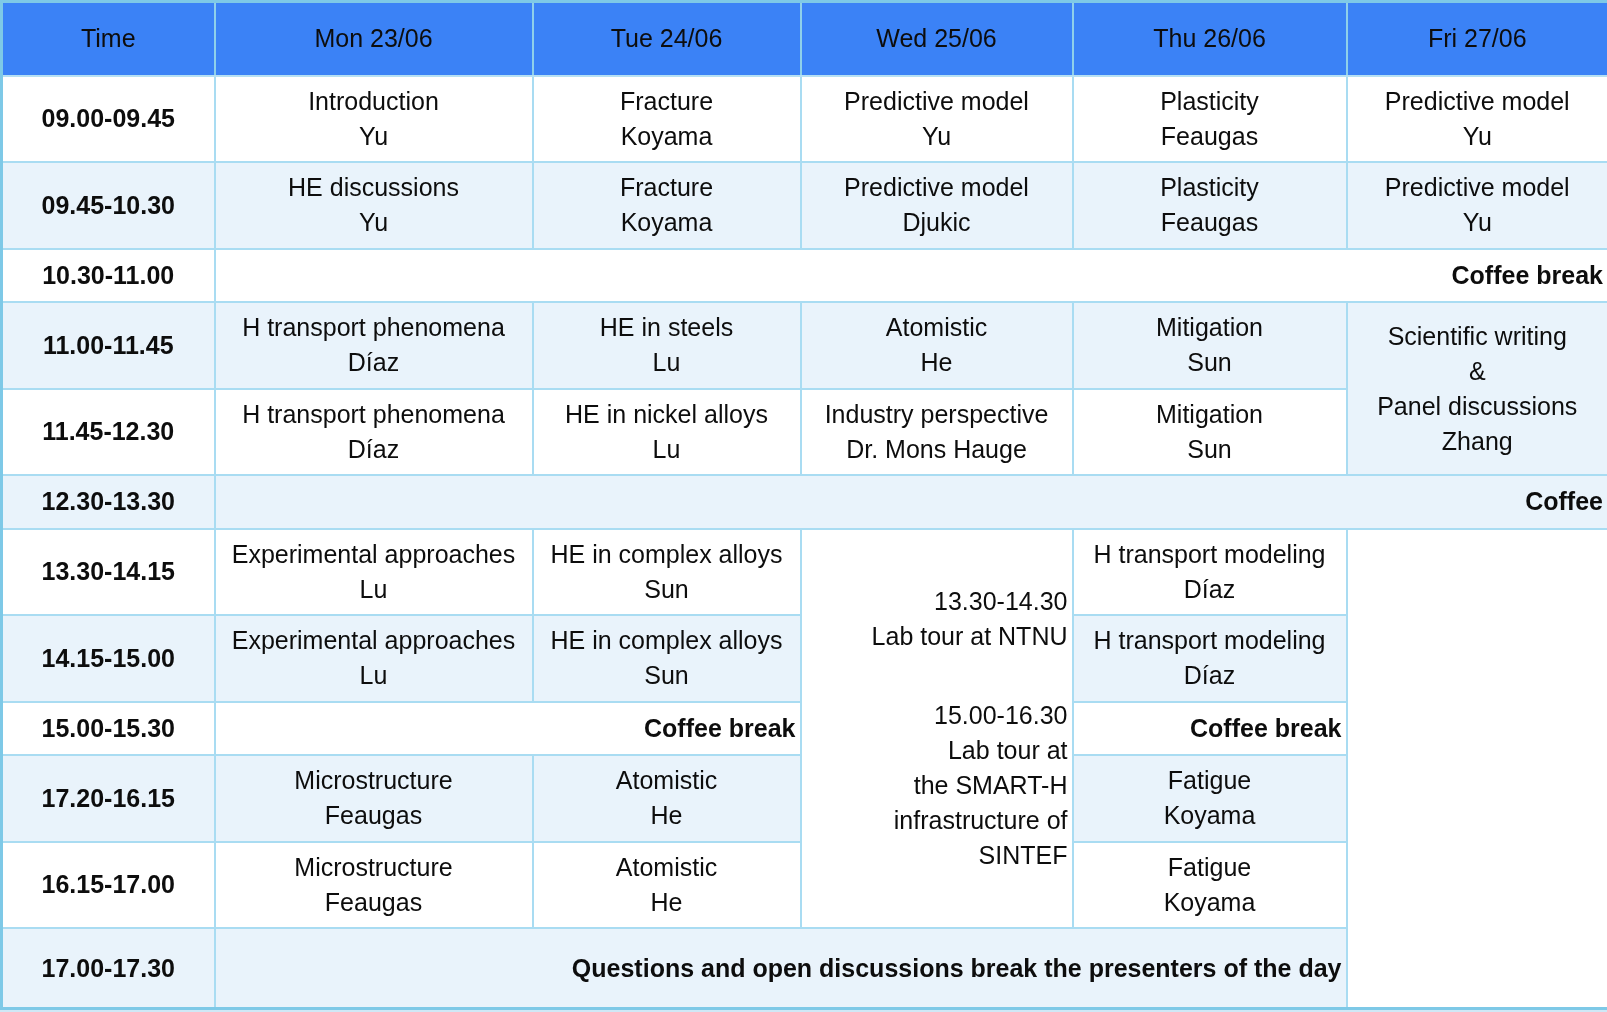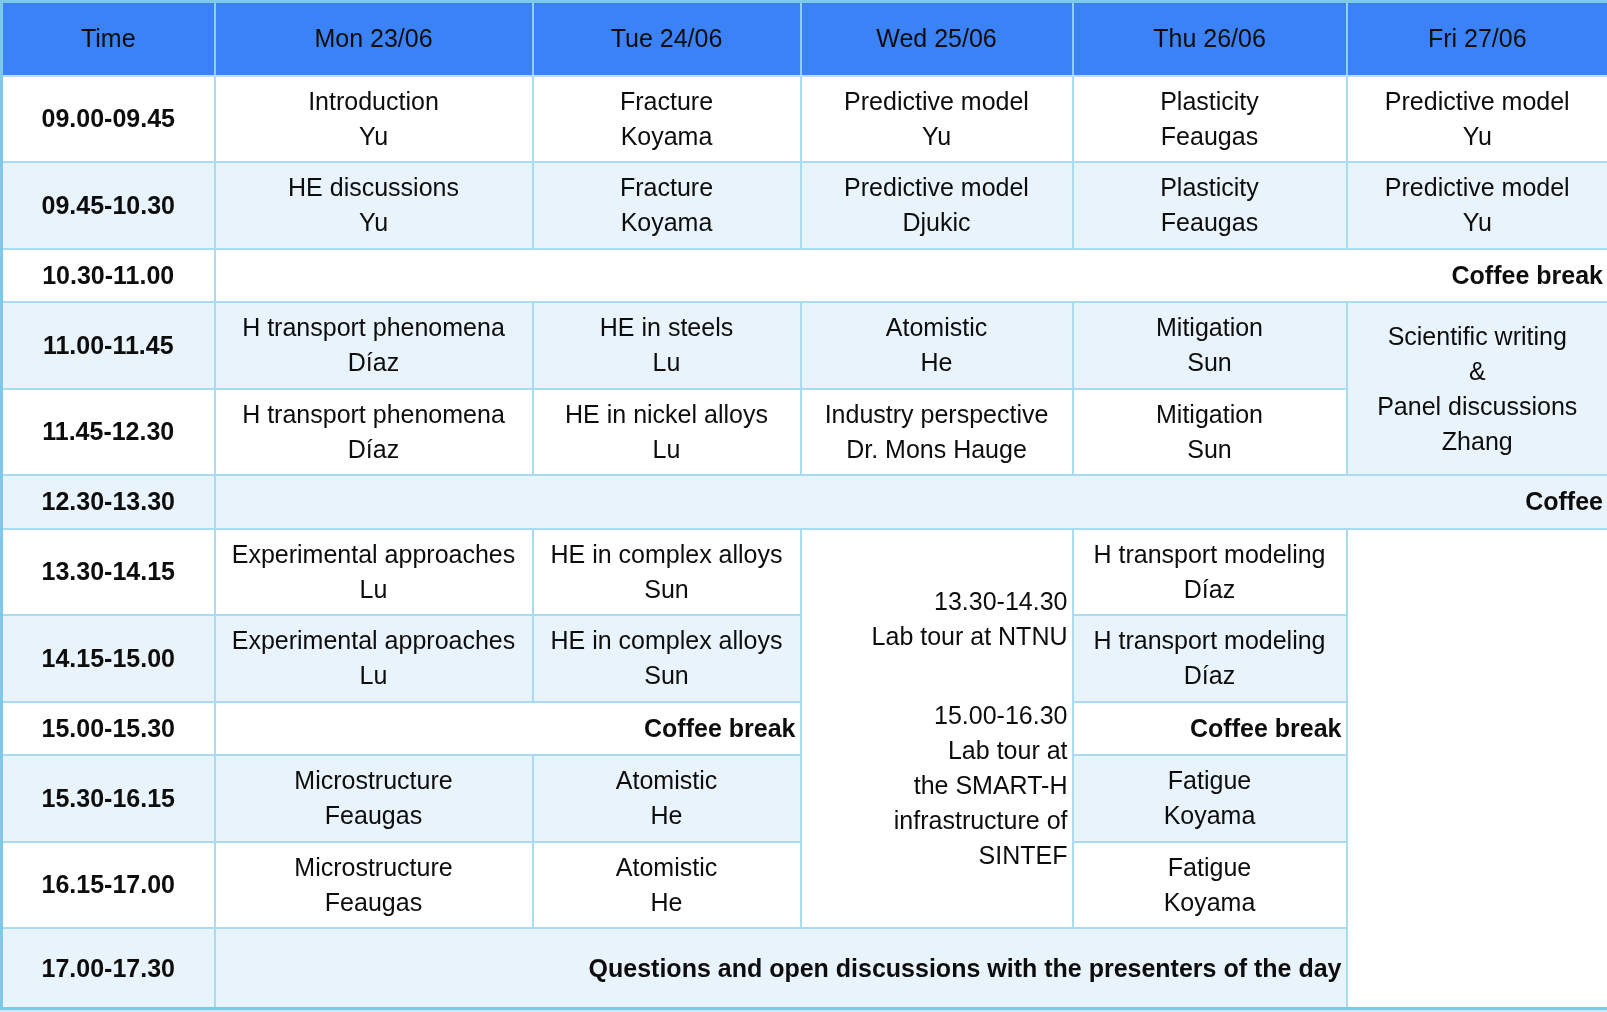--- a/index.html
+++ b/index.html
@@ -233,21 +233,21 @@
       </td>
     </tr>
 
     <tr class="row-white h-break">
       <td class="time-cell">15.00-15.30</td>
       <td class="break-cell" colspan="2">Coffee break</td>
       <td class="break-cell">Coffee break</td>
     </tr>
 
     <tr class="row-blue h-tall">
-      <td class="time-cell">15.30-16.15</td>
+      <td class="time-cell">17.20-16.15</td>
       <td class="session">
         <div>Microstructure</div>
         <div>Feaugas</div>
       </td>
       <td class="session">
         <div>Atomistic</div>
         <div>He</div>
       </td>
       <td class="session">
         <div>Fatigue</div>
@@ -266,18 +266,18 @@
         <div>He</div>
       </td>
       <td class="session">
         <div>Fatigue</div>
         <div>Koyama</div>
       </td>
     </tr>
 
     <tr class="row-blue h-quest">
       <td class="time-cell">17.00-17.30</td>
-      <td class="break-cell" colspan="4">Questions and open discussions with the presenters of the day</td>
+      <td class="break-cell" colspan="4">Questions and open discussions break the presenters of the day</td>
     </tr>
 
   </tbody>
 </table>
 </div>
 
 </body></html>

